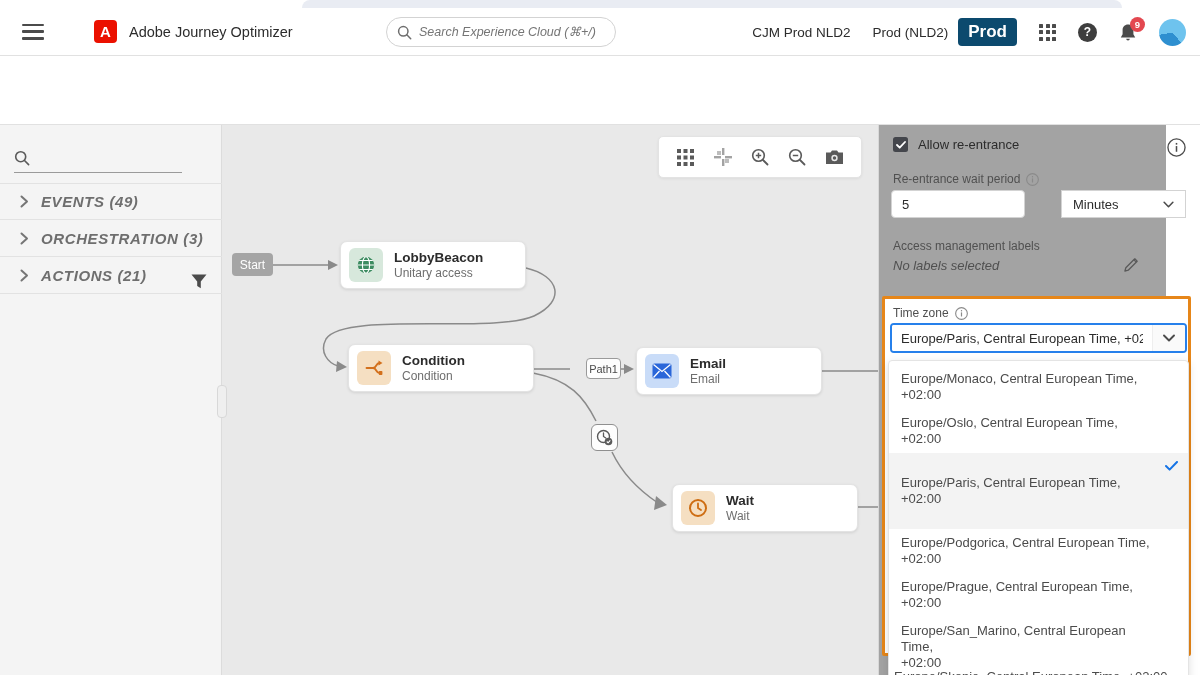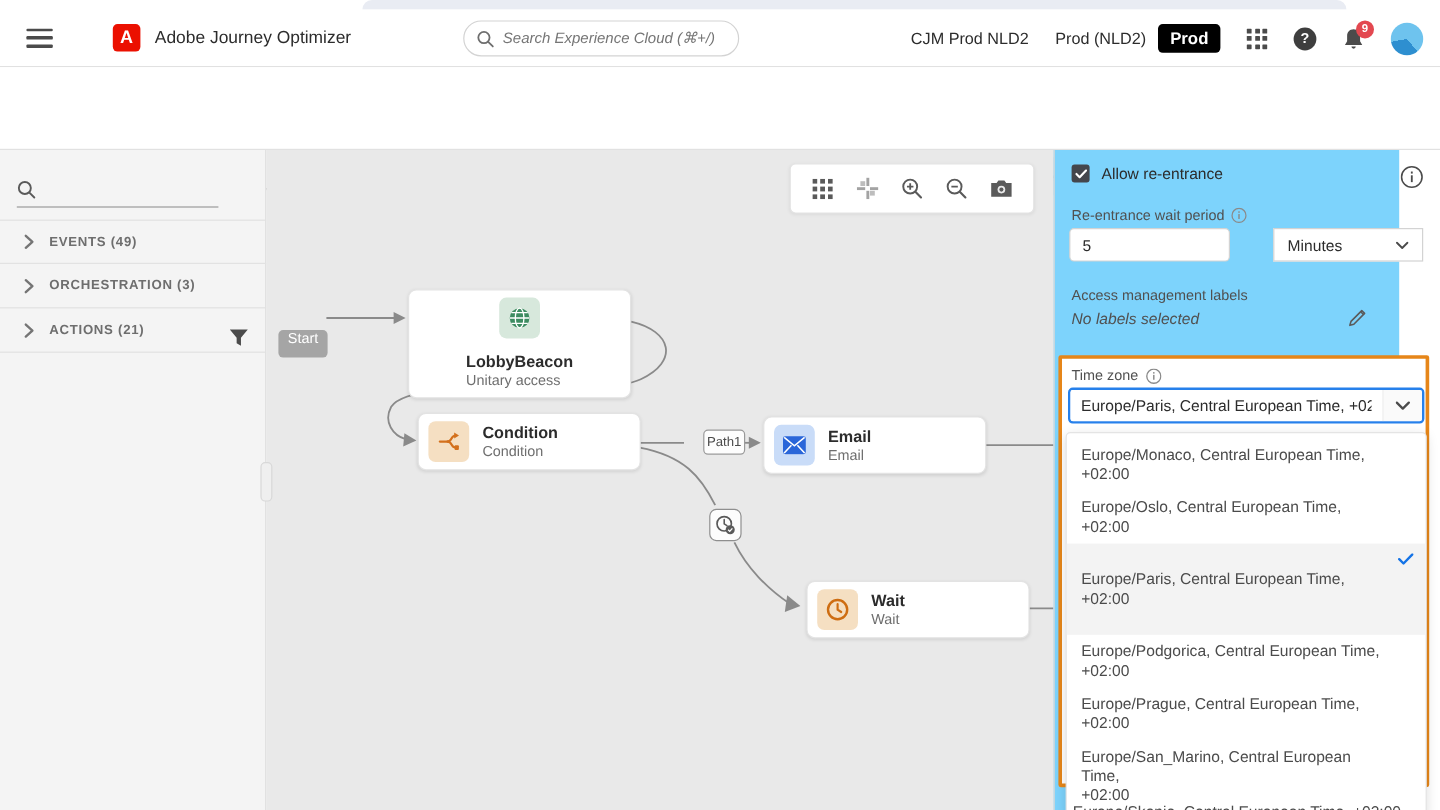--- a/index.html
+++ b/index.html
@@ -39,21 +39,21 @@
     display:flex; align-items:center; padding:0 10px; gap:7px;
   }
   .search-box input {
     border:none; outline:none; flex:1; font-size:12.5px; font-style:italic;
     color:#6e6e6e; background:transparent; font-family:"Liberation Sans",sans-serif;
   }
   .nav-right { position:absolute; right:14px; top:0; height:48px; display:flex; align-items:center; gap:22px; }
   .org-label { font-size:13.5px; color:#2c2c2c; }
   .env-wrap { display:flex; align-items:center; gap:10px; }
   .env-label { font-size:13.5px; color:#2c2c2c; }
-  .env-badge { background:#000000; color:#fff; font-size:14px; font-weight:bold; padding:4px 10px; border-radius:4px; }
+  .env-badge { background:#0c4a6e; color:#fff; font-size:17px; font-weight:bold; padding:4px 10px; border-radius:4px; }
   .grid-icon { display:grid; grid-template-columns:repeat(3,4px); grid-template-rows:repeat(3,4px); gap:2.5px; cursor:pointer; }
   .grid-icon i { background:#4b4b4b; border-radius:0.5px; }
   .help-btn { width:19px; height:19px; border-radius:50%; background:#3e3e3e; color:#fff; font-size:12px; font-weight:bold; display:flex; align-items:center; justify-content:center; cursor:pointer; }
   .bell-wrap { position:relative; cursor:pointer; }
   .bell-badge { position:absolute; top:-6px; right:-8px; background:#e34850; color:#fff; font-size:9.5px; font-weight:bold; min-width:15px; height:15px; border-radius:8px; display:flex; align-items:center; justify-content:center; padding:0 3px; }
   .avatar { width:27px; height:27px; border-radius:50%; background:conic-gradient(from 140deg, #2e8fd0 0 120deg, #6ec3ee 0 360deg); cursor:pointer; }
 
   
   .jheader {
     position:absolute; left:0; top:56px; width:1200px; height:69px;
@@ -81,33 +81,33 @@
     position:absolute; left:0; top:125px; width:222px; height:550px;
     background:#f4f4f4; border-right:1px solid #dcdcdc;
   }
   .pal-filter { position:absolute; right:14px; top:149px; cursor:pointer; }
   .pal-sections { position:absolute; left:0; top:58px; width:222px; }
   .pal-row {
     height:37px; border-bottom:1px solid #e2e2e2; display:flex; align-items:center;
     gap:12px; padding-left:20px; cursor:pointer;
   }
   .pal-row:first-child { border-top:1px solid #e2e2e2; }
-  .pal-label { font-size:11px; letter-spacing:0.6px; color:#6e6e6e; font-weight:bold; }
+  .pal-label { font-size:15px; letter-spacing:0.6px; color:#6e6e6e; font-weight:bold;font-style:italic; }
 
   
   .canvas { position:absolute; left:222px; top:125px; width:656px; height:550px; background:#e9e9e9; }
   .canvas-toolbar {
     position:absolute; left:436px; top:11px; width:204px; height:42px; background:#fff;
     border:1px solid #e3e3e3; border-radius:5px; box-shadow:0 1px 3px rgba(0,0,0,0.06);
     display:flex; align-items:center; justify-content:space-around; padding:0 8px;
   }
   .tool-btn { width:26px; height:26px; display:flex; align-items:center; justify-content:center; cursor:pointer; }
   .start-badge {
     position:absolute; left:10px; top:128px; width:41px; height:23px; background:#a5a5a5;
-    color:#fff; font-size:12px; border-radius:4px; display:flex; align-items:flex-start; justify-content:center;margin-top:22px;
+    color:#fff; font-size:12px; border-radius:4px; display:flex; align-items:center; justify-content:center;
   }
   .node {
     position:absolute; width:186px; background:#fff; border:1px solid #e3e3e3; border-radius:7px;
     box-shadow:0 1px 3px rgba(0,0,0,0.10); display:flex; align-items:center; gap:11px; padding:6px 8px;
     cursor:pointer;
   }
   .node-icon { width:34px; height:34px; border-radius:6px; display:flex; align-items:center; justify-content:center; flex:0 0 auto; }
   .node-icon.green  { background:#d7e8dc; }
   .node-icon.orange { background:#f5dfc2; }
   .node-icon.blue   { background:#c9dcf8; }
@@ -122,21 +122,21 @@
     position:absolute; left:369px; top:299px; width:27px; height:27px; background:#fdfdfd;
     border:1px solid #8f8f8f; border-radius:6px; display:flex; align-items:center; justify-content:center;
     cursor:pointer;
   }
   .collapse-handle {
     position:absolute; left:-5px; top:260px; width:10px; height:33px; background:#efefef;
     border:1px solid #d8d8d8; border-radius:4px; cursor:pointer;
   }
 
   
-  .inspector { position:absolute; left:878px; top:125px; width:288px; height:550px; background:#7dd3fc; border-left:1px solid #d8d8d8;padding-left:24px; }
+  .inspector { position:absolute; left:878px; top:125px; width:288px; height:550px; background:#a3a3a3; border-left:1px solid #d8d8d8;padding-left:24px; }
   .chk-row { position:absolute; left:14px; top:12px; display:flex; align-items:center; gap:10px; cursor:pointer; }
   .checkbox { width:15px; height:15px; background:#44464c; border-radius:2.5px; display:flex; align-items:center; justify-content:center; }
   .chk-label { font-size:13px; color:#2c2c2c; }
   .field-label { font-size:12px; color:#505050; display:flex; align-items:center; gap:6px; }
   .wait-label { position:absolute; left:14px; top:47px; }
   .wait-input {
     position:absolute; left:12px; top:65px; width:134px; height:28px; border:1px solid #d3d3d3;
     border-radius:4px; font-size:13px; color:#2c2c2c; padding:0 10px; font-family:"Liberation Sans",sans-serif;
   }
   .unit-select {
@@ -397,21 +397,21 @@
           <circle cx="9.5" cy="9" r="3.2" fill="#e9e9e9"></circle>
           <circle cx="9.5" cy="9" r="1.7" fill="#5a5a5a"></circle>
         </svg>
     </div>
   </div>
 
   <div class="start-badge">
       <span>Start</span>
     </div>
 
-  <div class="node" style="left:118px; top:116px;flex-direction:column;">
+  <div class="node" style="left:118px; top:116px;">
     <div class="node-icon green">
       <svg width="20" height="20" viewBox="0 0 20 20">
           <circle cx="10" cy="10" r="8.2" fill="#3d8c61"></circle>
           <g stroke="#fff" stroke-width="1.1" fill="none">
             <ellipse cx="10" cy="10" rx="3.6" ry="8.2"></ellipse>
             <path d="M2 10 H18 M3.2 5.5 H16.8 M3.2 14.5 H16.8"></path>
           </g>
         </svg>
     </div>
     <div>

